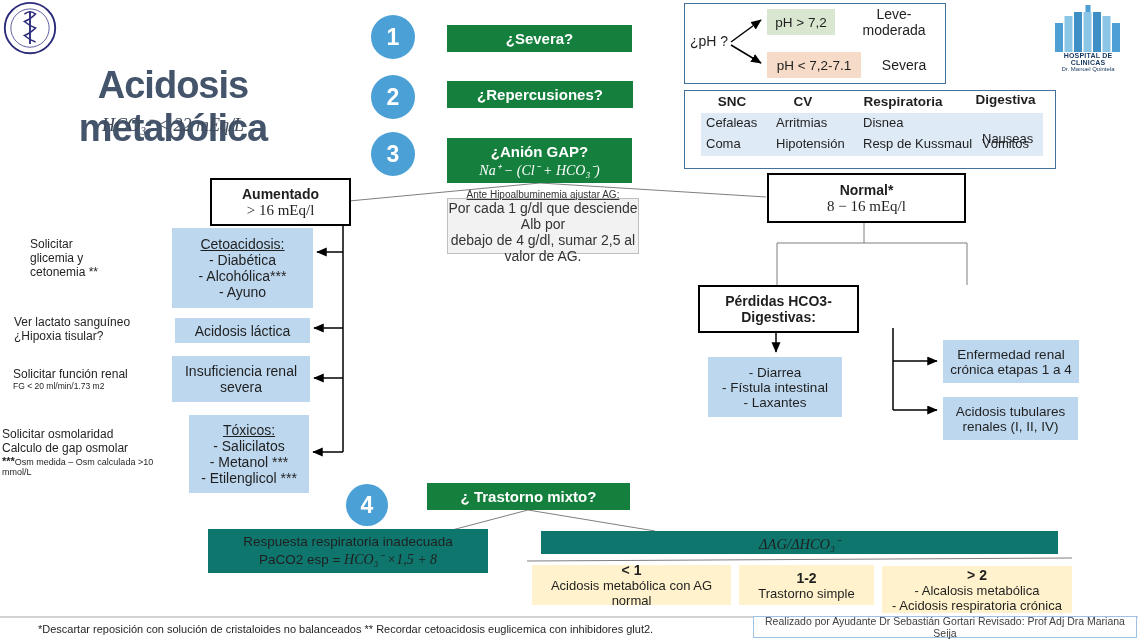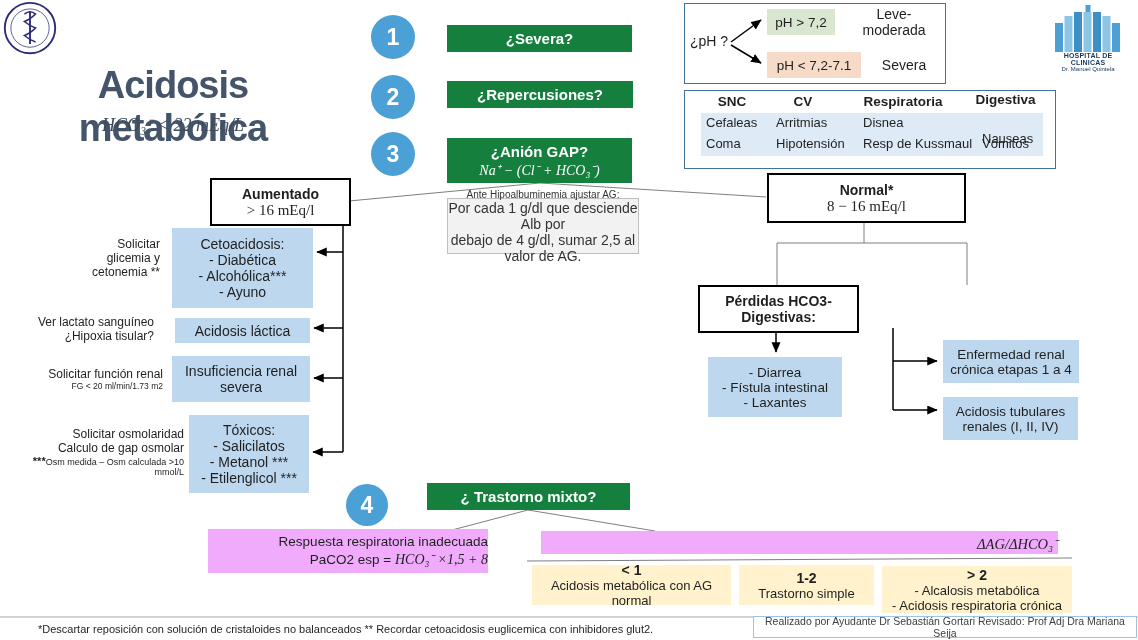--- a/index.html
+++ b/index.html
@@ -20,24 +20,24 @@
   .serifmath{font-family:"Liberation Serif", serif;font-style:italic;}
   .serifnum{font-family:"Liberation Serif", serif;}
 
   .panel{background:#fff;border:1.5px solid #41719C;}
   .greenbox{background:#D9E7D1;font-size:13.5px;}
   .orangebox{background:#F6DCC8;font-size:13.5px;}
 
   .whitebox{background:#fff;border:2px solid #000;}
   .lightbox{background:#BDD7EE;font-size:14px;}
   .notebox{background:#F2F2F2;border:1px solid #BFBFBF;font-size:10px;color:#333;}
-  .peachbox{background:#f0abfc;align-items:flex-end;}
+  .peachbox{background:#0f766e;}
   .creambox{background:#FFF2CC;}
-  .u{}
-  .sidenote{font-size:12px;text-align:right;}
+  .u{text-decoration:underline;}
+  .sidenote{font-size:12px;text-align:left;}
   .smallnote{font-size:8.5px;}
   .cell{position:absolute;font-size:13px;}
   .thead{position:absolute;font-size:13.5px;font-weight:bold;text-align:center;}
   .hosp-text{font-size:7px;font-weight:bold;color:#17375E;letter-spacing:0.2px;text-align:center;}
   .hosp-text2{font-size:6px;color:#17375E;text-align:center;}
 </style>
 </head>
 <body>
 
 <div class="stage">

